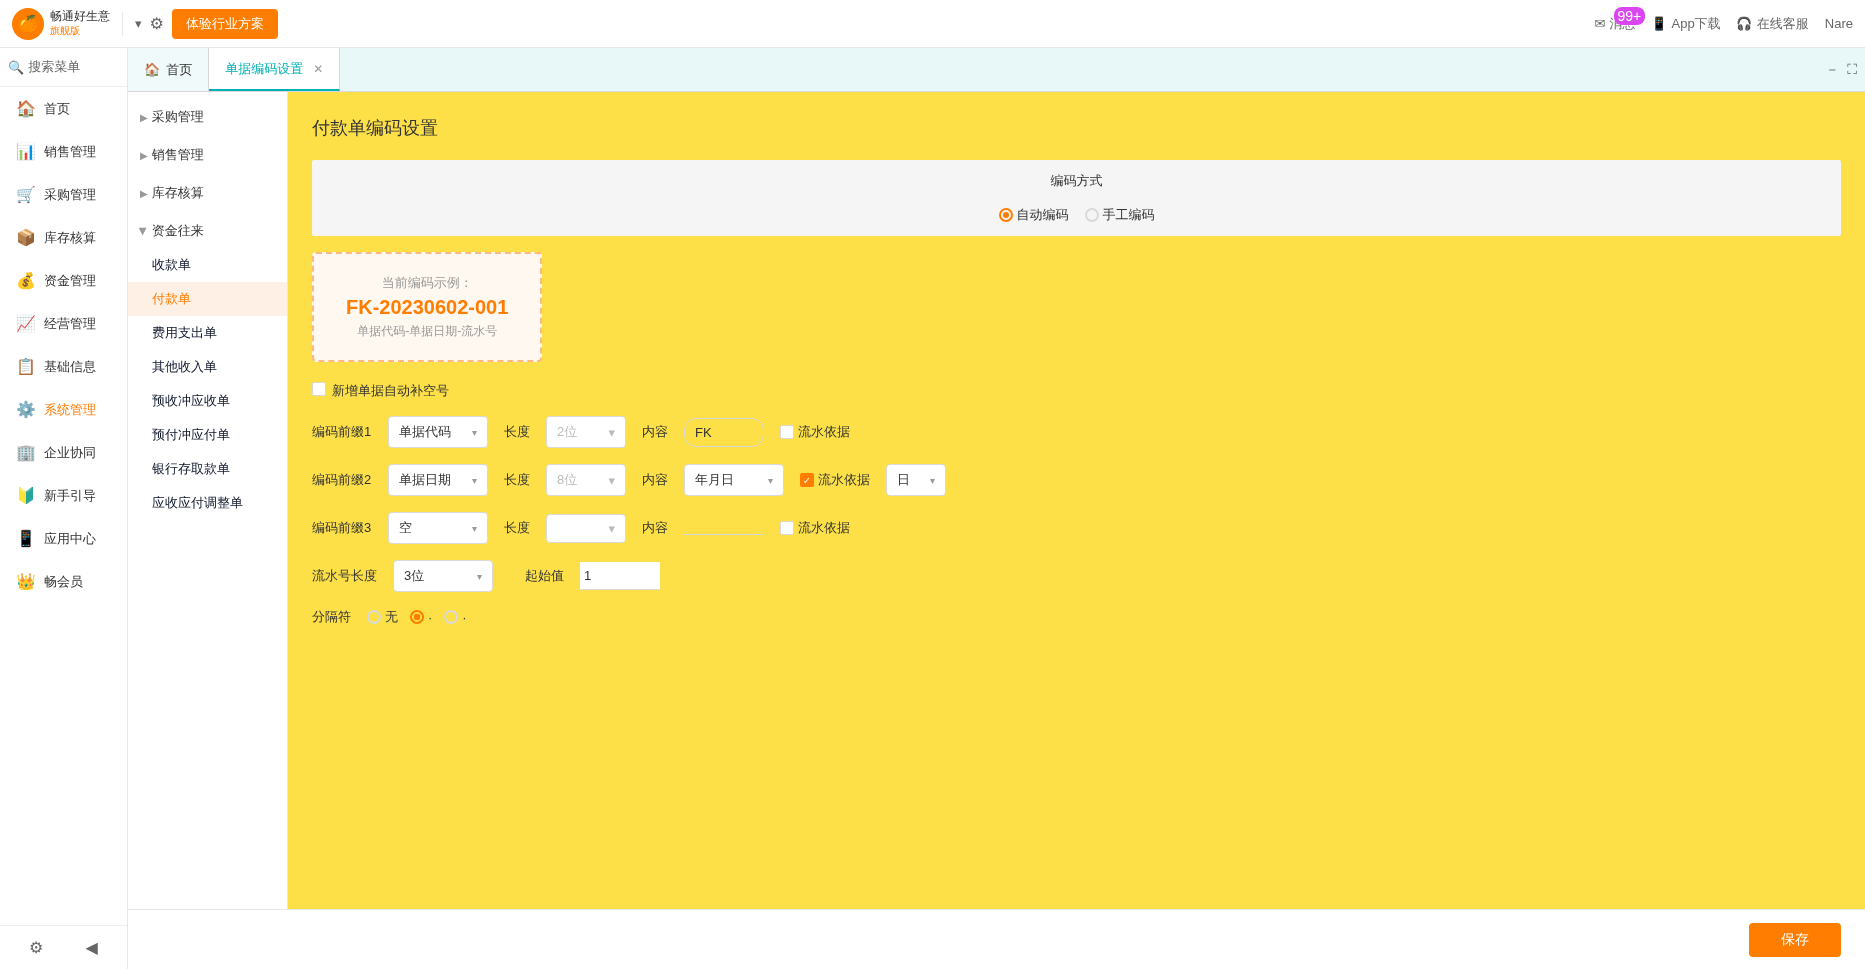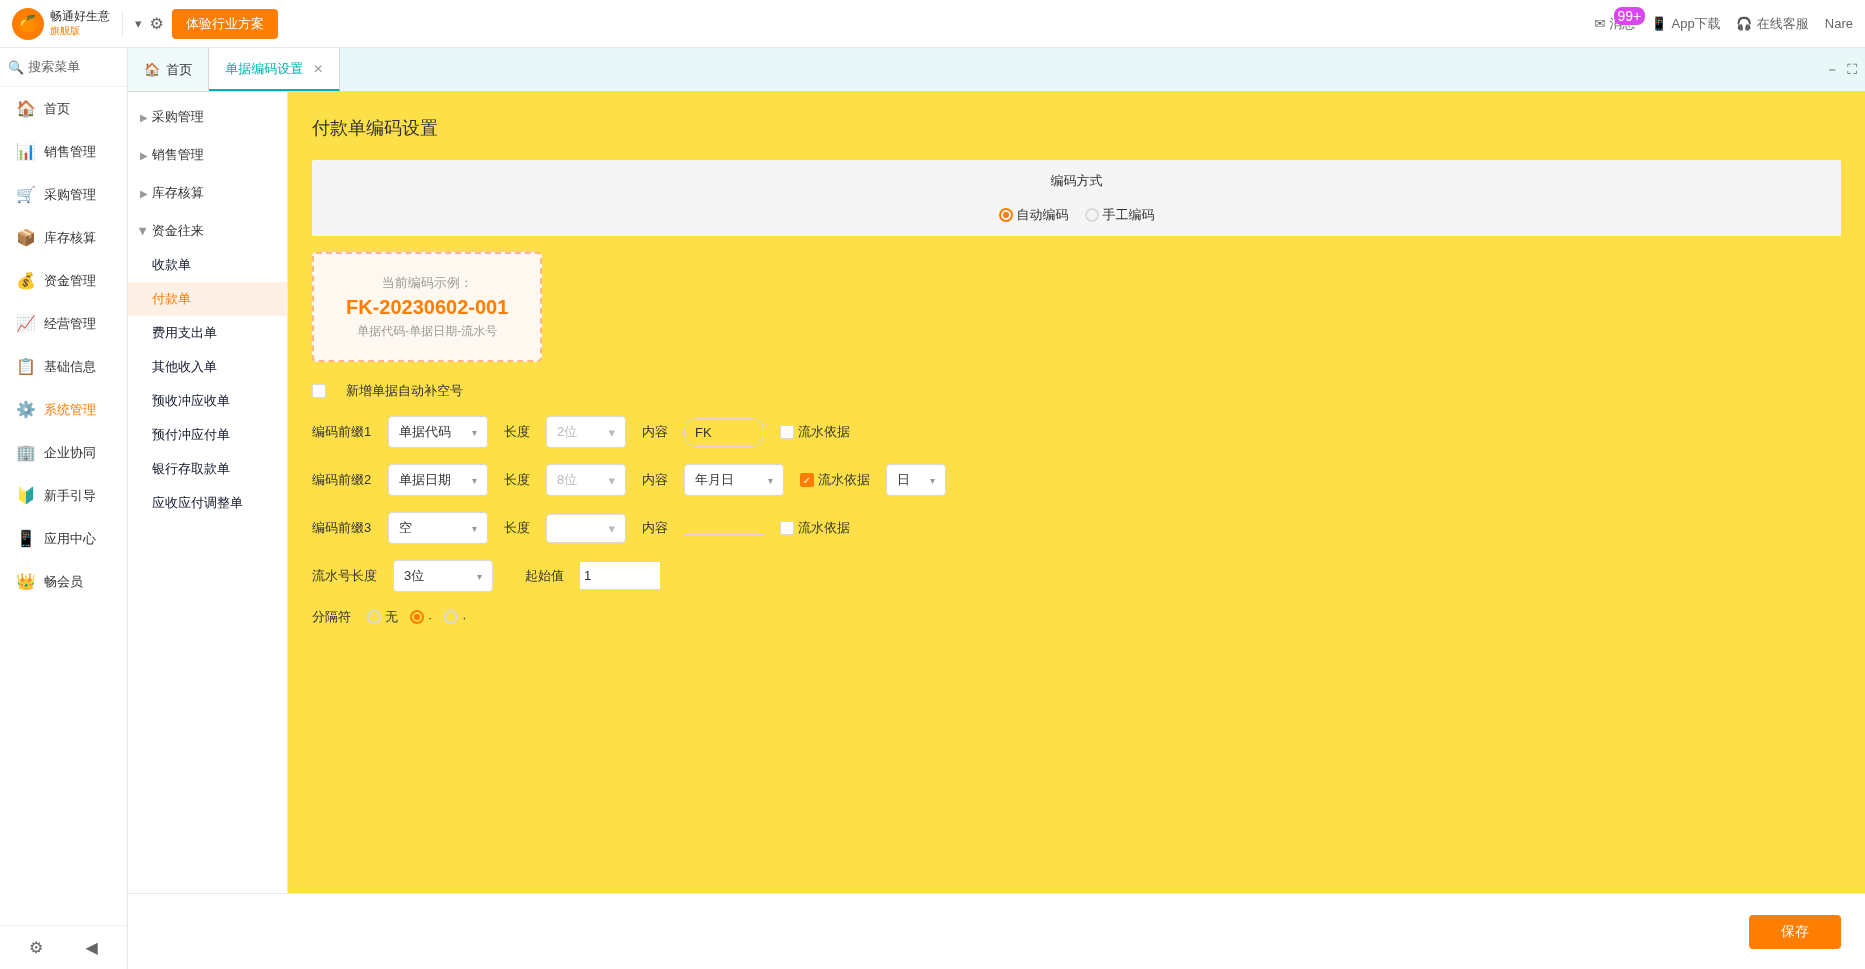--- a/index.html
+++ b/index.html
@@ -214,21 +214,21 @@
       border-radius: 4px;
       padding: 20px 32px;
       display: inline-block;
       margin-bottom: 20px;
       text-align: center;
     }
     .preview-code { font-size: 20px; font-weight: 600; color: #ff7d00; }
     .preview-desc { font-size: 12px; color: #999; margin-top: 4px; }
 
     
-    .auto-fill-row { display: flex; align-items: center; gap: 20px; margin-bottom: 16px; font-size: 13px; color: #333; }
+    .auto-fill-row { display: flex; align-items: flex-start; gap: 6px; margin-bottom: 16px; font-size: 13px; color: #333; }
     .checkbox-box {
       width: 14px; height: 14px;
       border: 1px solid #d9d9d9;
       border-radius: 2px;
       background: #fff;
     }
 
     
     .form-row {
       display: flex;
@@ -309,21 +309,21 @@
     .separator-row { display: flex; align-items: center; gap: 16px; margin-bottom: 16px; }
     .separator-label { font-size: 13px; color: #333; }
     .separator-radio-group { display: flex; align-items: center; gap: 12px; }
     .sep-radio { display: flex; align-items: center; gap: 4px; cursor: pointer; font-size: 13px; color: #333; }
     .sep-radio-circle { width: 14px; height: 14px; border-radius: 50%; border: 2px solid #d9d9d9; }
     .sep-radio-circle.checked { border-color: #ff7d00; position: relative; }
     .sep-radio-circle.checked::after { content: ''; width: 6px; height: 6px; border-radius: 50%; background: #ff7d00; position: absolute; top: 50%; left: 50%; transform: translate(-50%,-50%); }
 
     
     .bottom-bar {
-      height: 76px;
+      height: 60px;
       background: #fff;
       border-top: 1px solid #e8e8e8;
       display: flex;
       align-items: center;
       justify-content: flex-end;
       padding: 0 24px;
       flex-shrink: 0;
     }
     .save-btn {
       background: #ff7d00;

